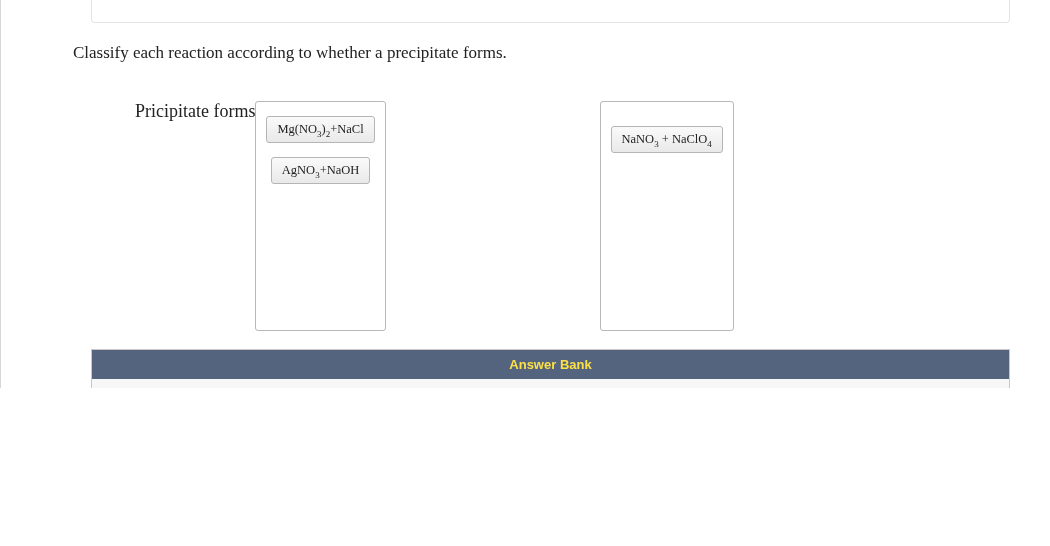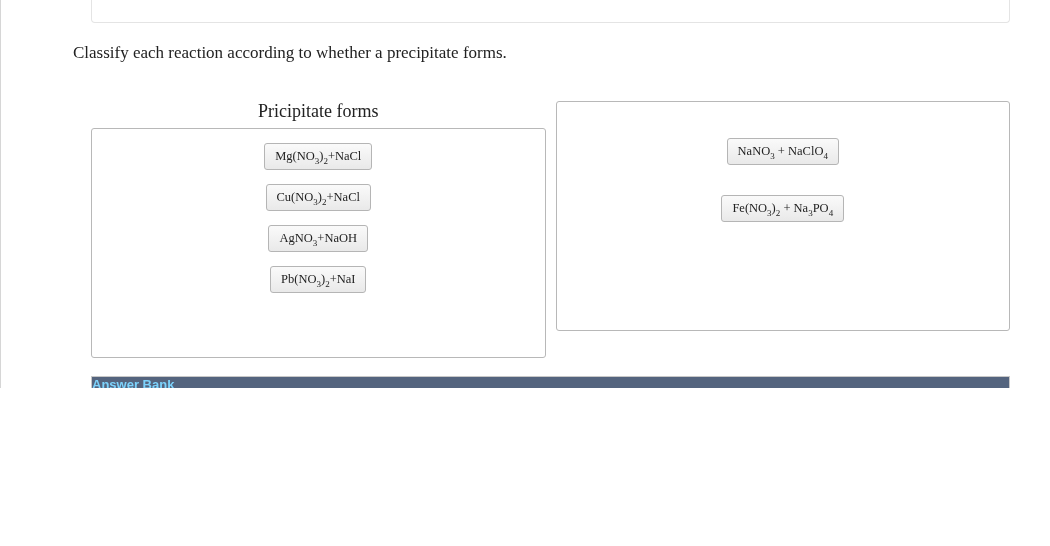--- a/index.html
+++ b/index.html
@@ -32,42 +32,42 @@
     margin: 0 0 38px 12px;
   }
   .bins {
     display: flex;
     gap: 10px;
     margin: 0 30px;
   }
   .bin-col {
     flex: 1 1 0;
     display: flex;
-    flex-direction: column;
+    margin-left: 44px;
   }
   .bin-title {
     font-size: 18px;
     text-align: center;
     margin-bottom: 6px;
   }
   .bin-box {
     border: 1px solid #b8b8b8;
     border-radius: 3px;
     background: #fff;
     min-height: 230px;
     padding: 14px 10px;
     box-sizing: border-box;
     display: flex;
     flex-direction: column;
     align-items: center;
     gap: 14px;
   }
   .bin-box.right {
     gap: 30px;
-    padding-top: 36px;
+    padding-top: 24px;
   }
   .chip {
     display: inline-block;
     background: linear-gradient(#fafafa, #e9e9e9);
     border: 1px solid #b5b5b5;
     border-radius: 3px;
     padding: 5px 10px;
     font-size: 12.5px;
     font-family: "Times New Roman", Times, serif;
     color: #222;
@@ -78,26 +78,26 @@
     font-size: 9px;
     vertical-align: sub;
     line-height: 0;
   }
   .answer-bank {
     margin: 18px 30px 0 30px;
     border: 1px solid #c8c8c8;
   }
   .answer-bank-header {
     background: #54647e;
-    color: #7dd3fc;
+    color: #fde047;
     font-family: Arial, Helvetica, sans-serif;
     font-size: 13px;
     font-weight: bold;
-    text-align: left;
-    padding: 0 0;
+    text-align: center;
+    padding: 7px 0;
   }
   .answer-bank-body {
     background: #f7f7f7;
     min-height: 42px;
   }
 </style>
 </head>
 <body>
 
 <div class="page">
@@ -106,30 +106,27 @@
     <div class="top-ghost"></div>
 
     <p class="instruction">Classify each reaction according to whether a precipitate forms.</p>
 
     <div class="bins">
 
       <div class="bin-col">
         <div class="bin-title">Pricipitate forms</div>
         <div class="bin-box">
           <span class="chip">Mg(NO<sub>3</sub>)<sub>2</sub>+NaCl</span>
-          <span class="chip">Cu(NO<sub>3</sub>)<sub>2</sub>+NaCl</span>
           <span class="chip">AgNO<sub>3</sub>+NaOH</span>
-          <span class="chip">Pb(NO<sub>3</sub>)<sub>2</sub>+NaI</span>
         </div>
       </div>
 
       <div class="bin-col">
         <div class="bin-box right">
           <span class="chip">NaNO<sub>3</sub> + NaClO<sub>4</sub></span>
-          <span class="chip">Fe(NO<sub>3</sub>)<sub>2</sub> + Na<sub>3</sub>PO<sub>4</sub></span>
         </div>
       </div>
 
     </div>
 
     <div class="answer-bank">
       <div class="answer-bank-header">Answer Bank</div>
       <div class="answer-bank-body"></div>
     </div>
 

